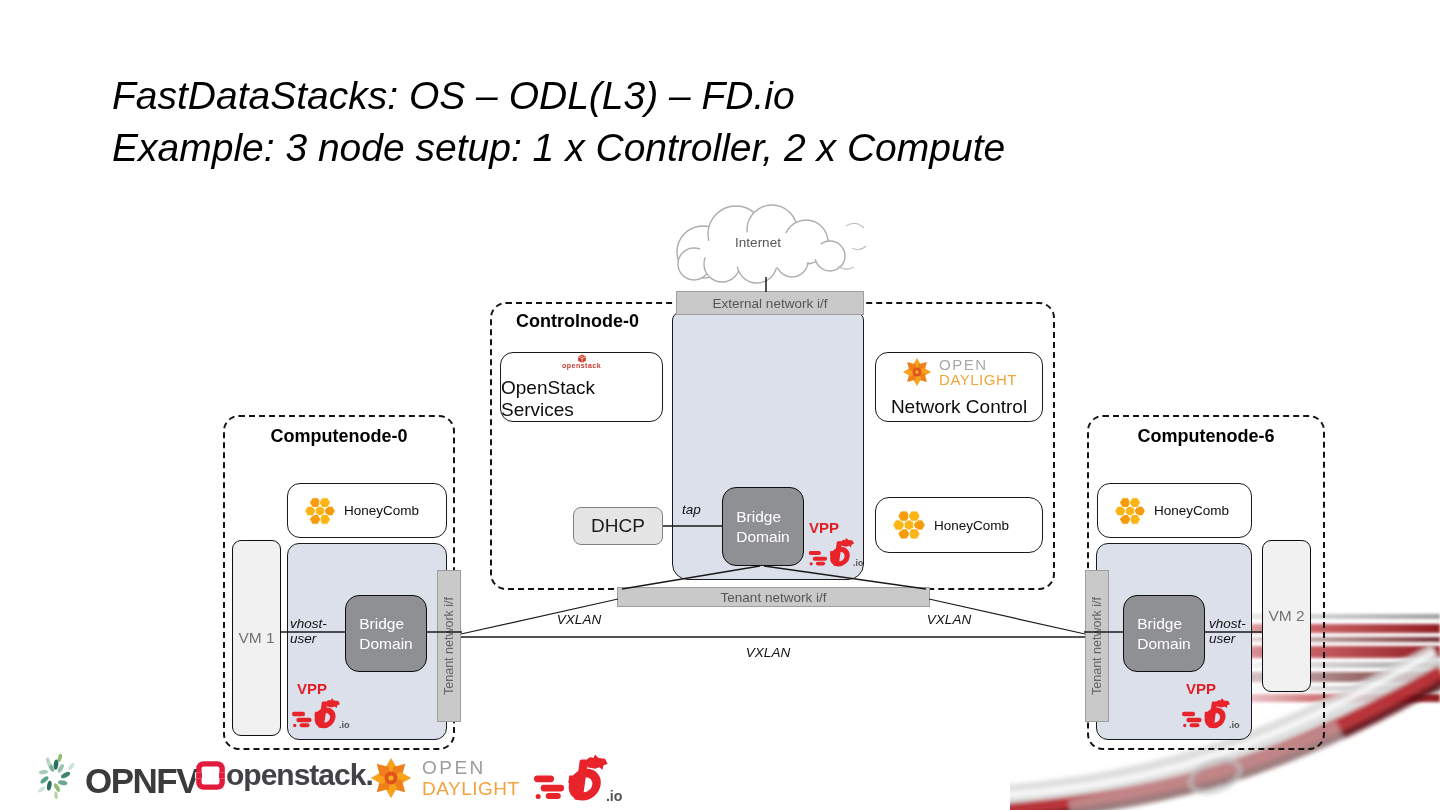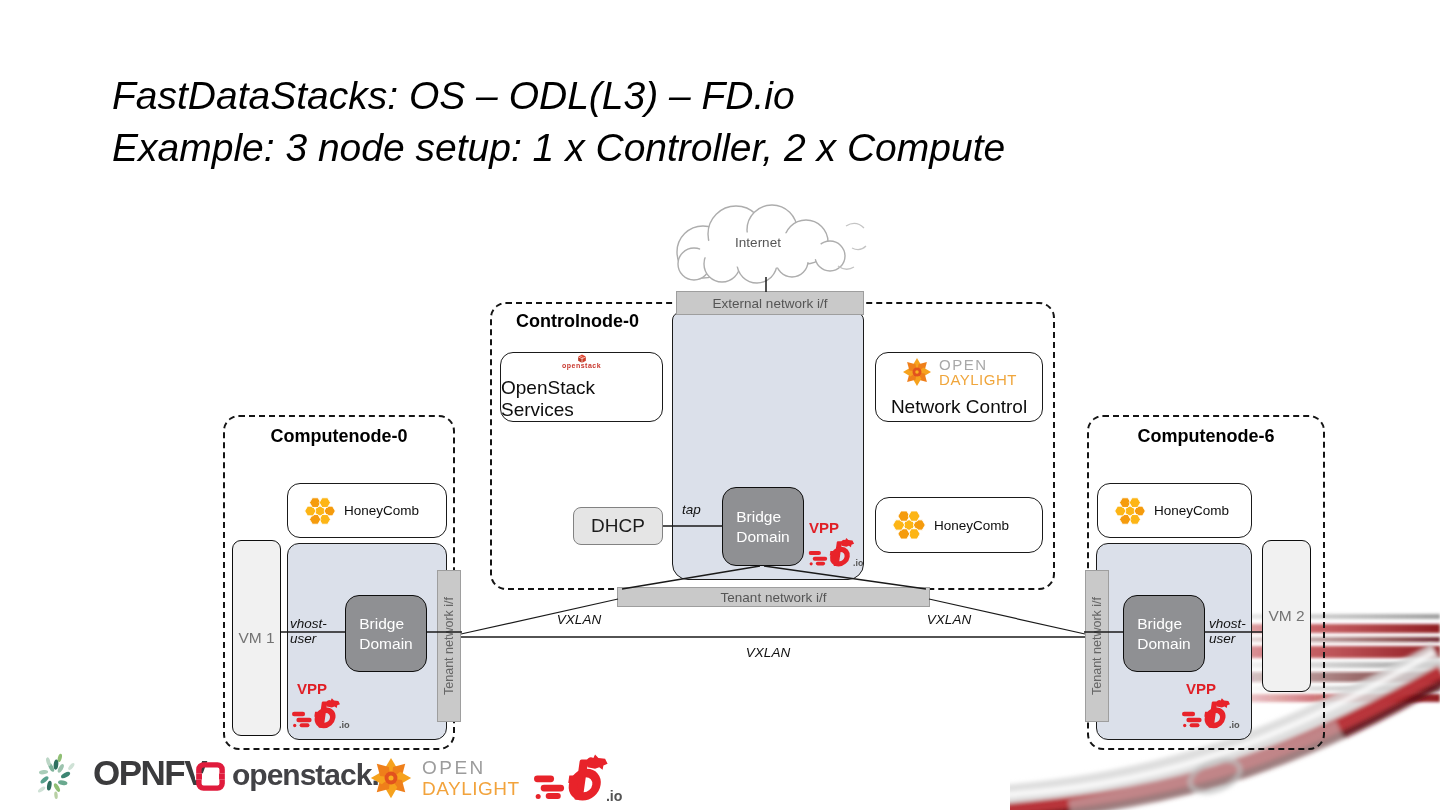--- a/index.html
+++ b/index.html
@@ -313,27 +313,27 @@
 <div class="abs vmbox" style="left:1262px; top:540px; width:49px; height:152px;">VM 2</div>
 <div class="abs vpp-word" style="left:1186px; top:680px;">VPP</div>
 <svg class="abs" style="left:1182px; top:697px; z-index:6;" width="60" height="33" viewBox="0 0 110 60">
     <use href="#sym-fdio"></use>
   </svg>
 
 <div class="abs lbl italic ctr" style="left:552px; top:612px; width:54px; z-index:9;">VXLAN</div>
 <div class="abs lbl italic ctr" style="left:922px; top:612px; width:54px; z-index:9;">VXLAN</div>
 <div class="abs lbl italic ctr" style="left:741px; top:645px; width:54px; z-index:9;">VXLAN</div>
 
-<div class="abs" style="left:33px; top:753px; display:flex; align-items:flex-start; gap:14px; z-index:4;">
+<div class="abs" style="left:33px; top:753px; display:flex; align-items:flex-end; gap:6px; z-index:4;">
   <svg width="46" height="48" viewBox="0 0 48 50">
       <use href="#sym-opnfv"></use>
     </svg>
   <span class="footer-text-opnfv">OPNFV</span>
 </div>
-<div class="abs" style="left:195px; top:758px; display:flex; align-items:flex-end; gap:6px; z-index:4;">
+<div class="abs" style="left:195px; top:758px; display:flex; align-items:center; z-index:4;">
   <svg width="31" height="31" viewBox="0 0 40 40">
       <use href="#sym-osnew"></use>
     </svg>
   <span class="footer-text-os">openstack.</span>
 </div>
 <div class="abs" style="left:368px; top:754px; display:flex; align-items:center; gap:8px; z-index:4;">
   <svg width="46" height="48" viewBox="0 0 40 40">
       <use href="#sym-odl-flower"></use>
     </svg>
   <div>

